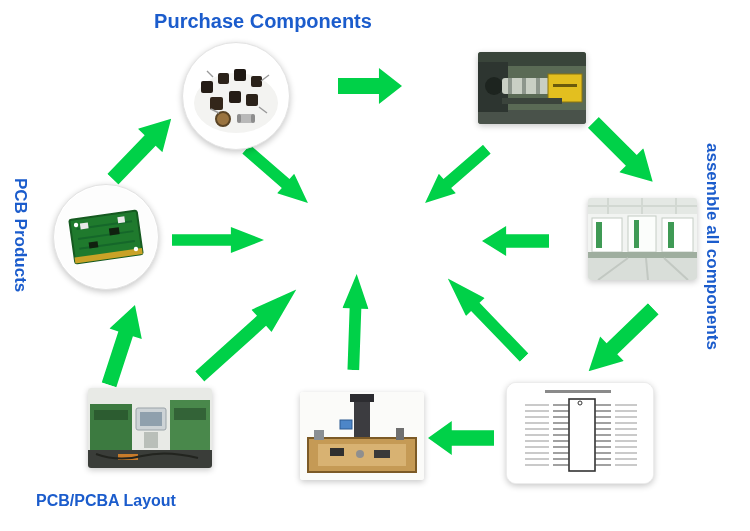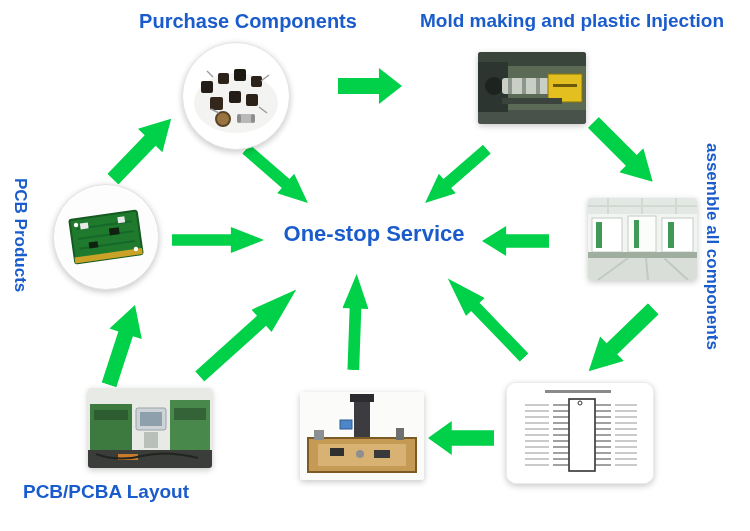--- a/index.html
+++ b/index.html
@@ -46,31 +46,29 @@
 <body>
 
 <svg width="0" height="0" style="position:absolute">
   <defs>
     <polygon id="blockArrow" points="0,11 64,11 64,0 100,20 64,40 64,29 0,29"></polygon>
   </defs>
 </svg>
 
 <div class="canvas">
 
-  <div class="label" style="left:133px; top:10px; width:230px; font-size:20px;">Purchase Components</div>
-
-  <div class="label" style="left:398px; top:11px; width:348px; font-size:19px;">Mold making and plastic Injection</div>
+  <div class="label" style="left:148px; top:10px; width:230px; font-size:20px;">Purchase Components</div>
+
 
   <div class="label vertical" style="left:10px; top:178px; height:140px; font-size:17px;">PCB Products</div>
 
   <div class="label vertical" style="left:702px; top:143px; height:252px; font-size:17px;">assemble all components</div>
 
-  <div class="label" style="left:270px; top:222px; width:208px; font-size:22px;">One-stop Service</div>
-
-  <div class="label" style="left:10px; top:482px; width:192px; font-size:19px;">PCB/PCBA Layout</div>
+
+  <div class="label" style="left:10px; top:492px; width:192px; font-size:16px;">PCB/PCBA Layout</div>
 
 
 
   <div class="arrow" style="left:100px; top:132px; width:84px; height:34px; transform:rotate(-46deg);">
     <svg viewBox="0 0 100 40" preserveAspectRatio="none">
         <use href="#blockArrow"></use>
       </svg>
   </div>
 
   <div class="arrow" style="left:338px; top:68px; width:64px; height:36px; transform:rotate(0deg);">

